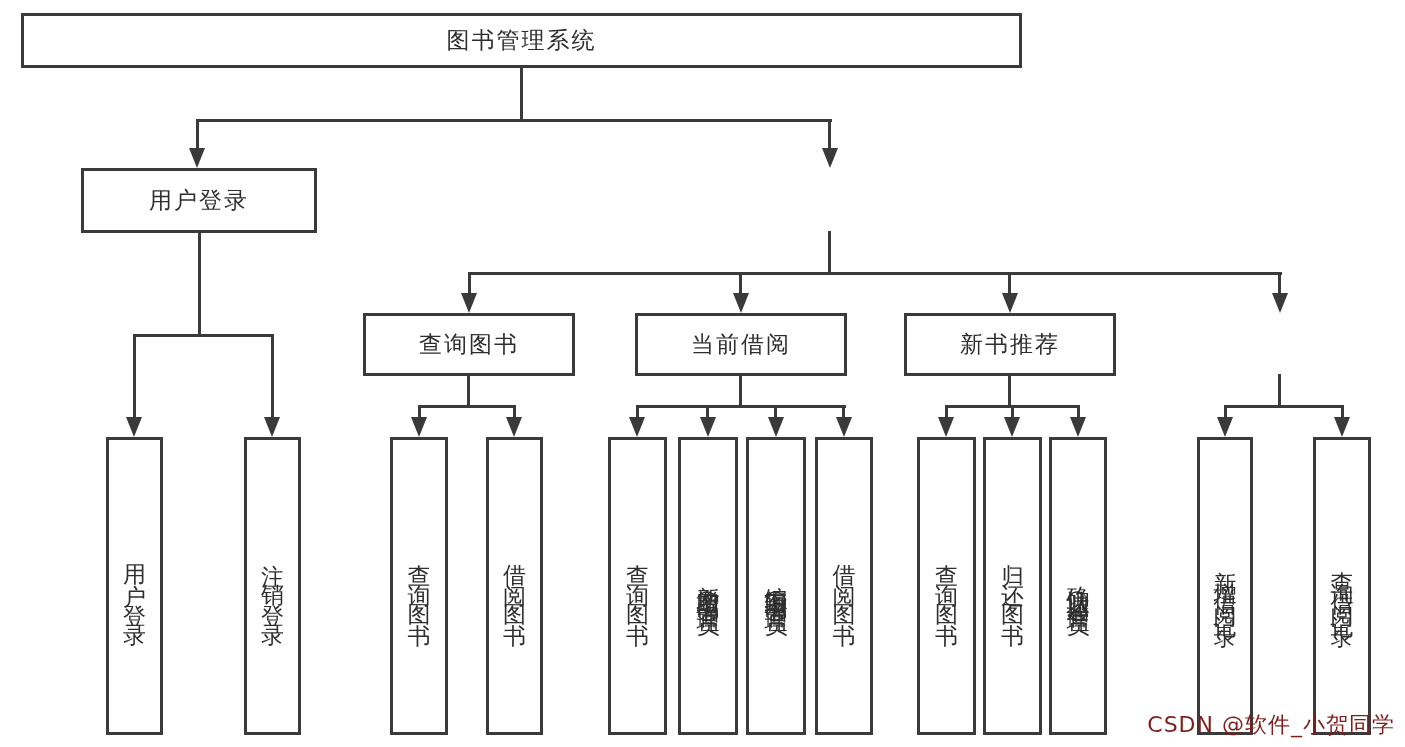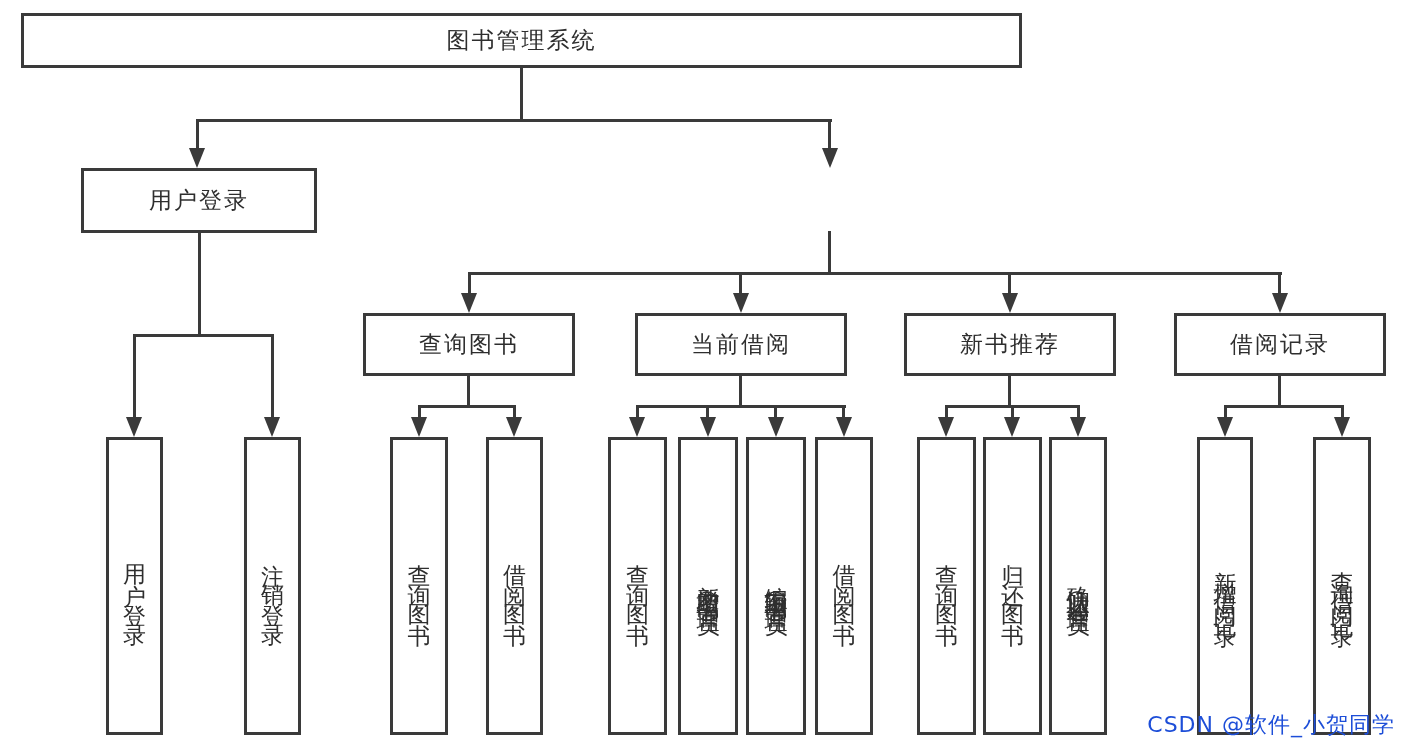--- a/index.html
+++ b/index.html
@@ -30,21 +30,21 @@
   .vline{width:3px;}
   .hline{height:3px;}
   .arrow{
     position:absolute;width:0;height:0;z-index:1;
     border-left:8px solid transparent;
     border-right:8px solid transparent;
     border-top:20px solid #3a3a3a;
   }
   .watermark{
     position:absolute;right:10px;top:710px;z-index:5;
-    font-size:22px;color:#1d4ed8;letter-spacing:1px;white-space:nowrap;margin-left:44px;
+    font-size:22px;color:#7f1d1d;letter-spacing:1px;white-space:nowrap;margin-left:44px;
   }
 </style>
 </head>
 <body>
 
 <div class="canvas">
 
   <div class="hbox" style="left:21px;top:13px;width:1001px;height:55px">
     <span class="hlabel">图书管理系统</span>
   </div>
@@ -79,23 +79,20 @@
   <div class="arrow" style="left:1272px;top:293px"></div>
 
   <div class="hbox" style="left:363px;top:313px;width:212px;height:63px">
     <span class="hlabel">查询图书</span>
   </div>
   <div class="hbox" style="left:635px;top:313px;width:212px;height:63px">
     <span class="hlabel">当前借阅</span>
   </div>
   <div class="hbox" style="left:904px;top:313px;width:212px;height:63px">
     <span class="hlabel">新书推荐</span>
-  </div>
-  <div class="hbox" style="left:1174px;top:313px;width:212px;height:63px">
-    <span class="hlabel">借阅记录</span>
   </div>
 
   <div class="vline" style="left:467px;top:374px;height:33px"></div>
   <div class="hline" style="left:418px;top:405px;width:98px"></div>
   <div class="vline" style="left:418px;top:405px;height:13px"></div>
   <div class="arrow" style="left:411px;top:417px"></div>
   <div class="vline" style="left:513px;top:405px;height:13px"></div>
   <div class="arrow" style="left:506px;top:417px"></div>
 
   <div class="vline" style="left:739px;top:374px;height:33px"></div>

